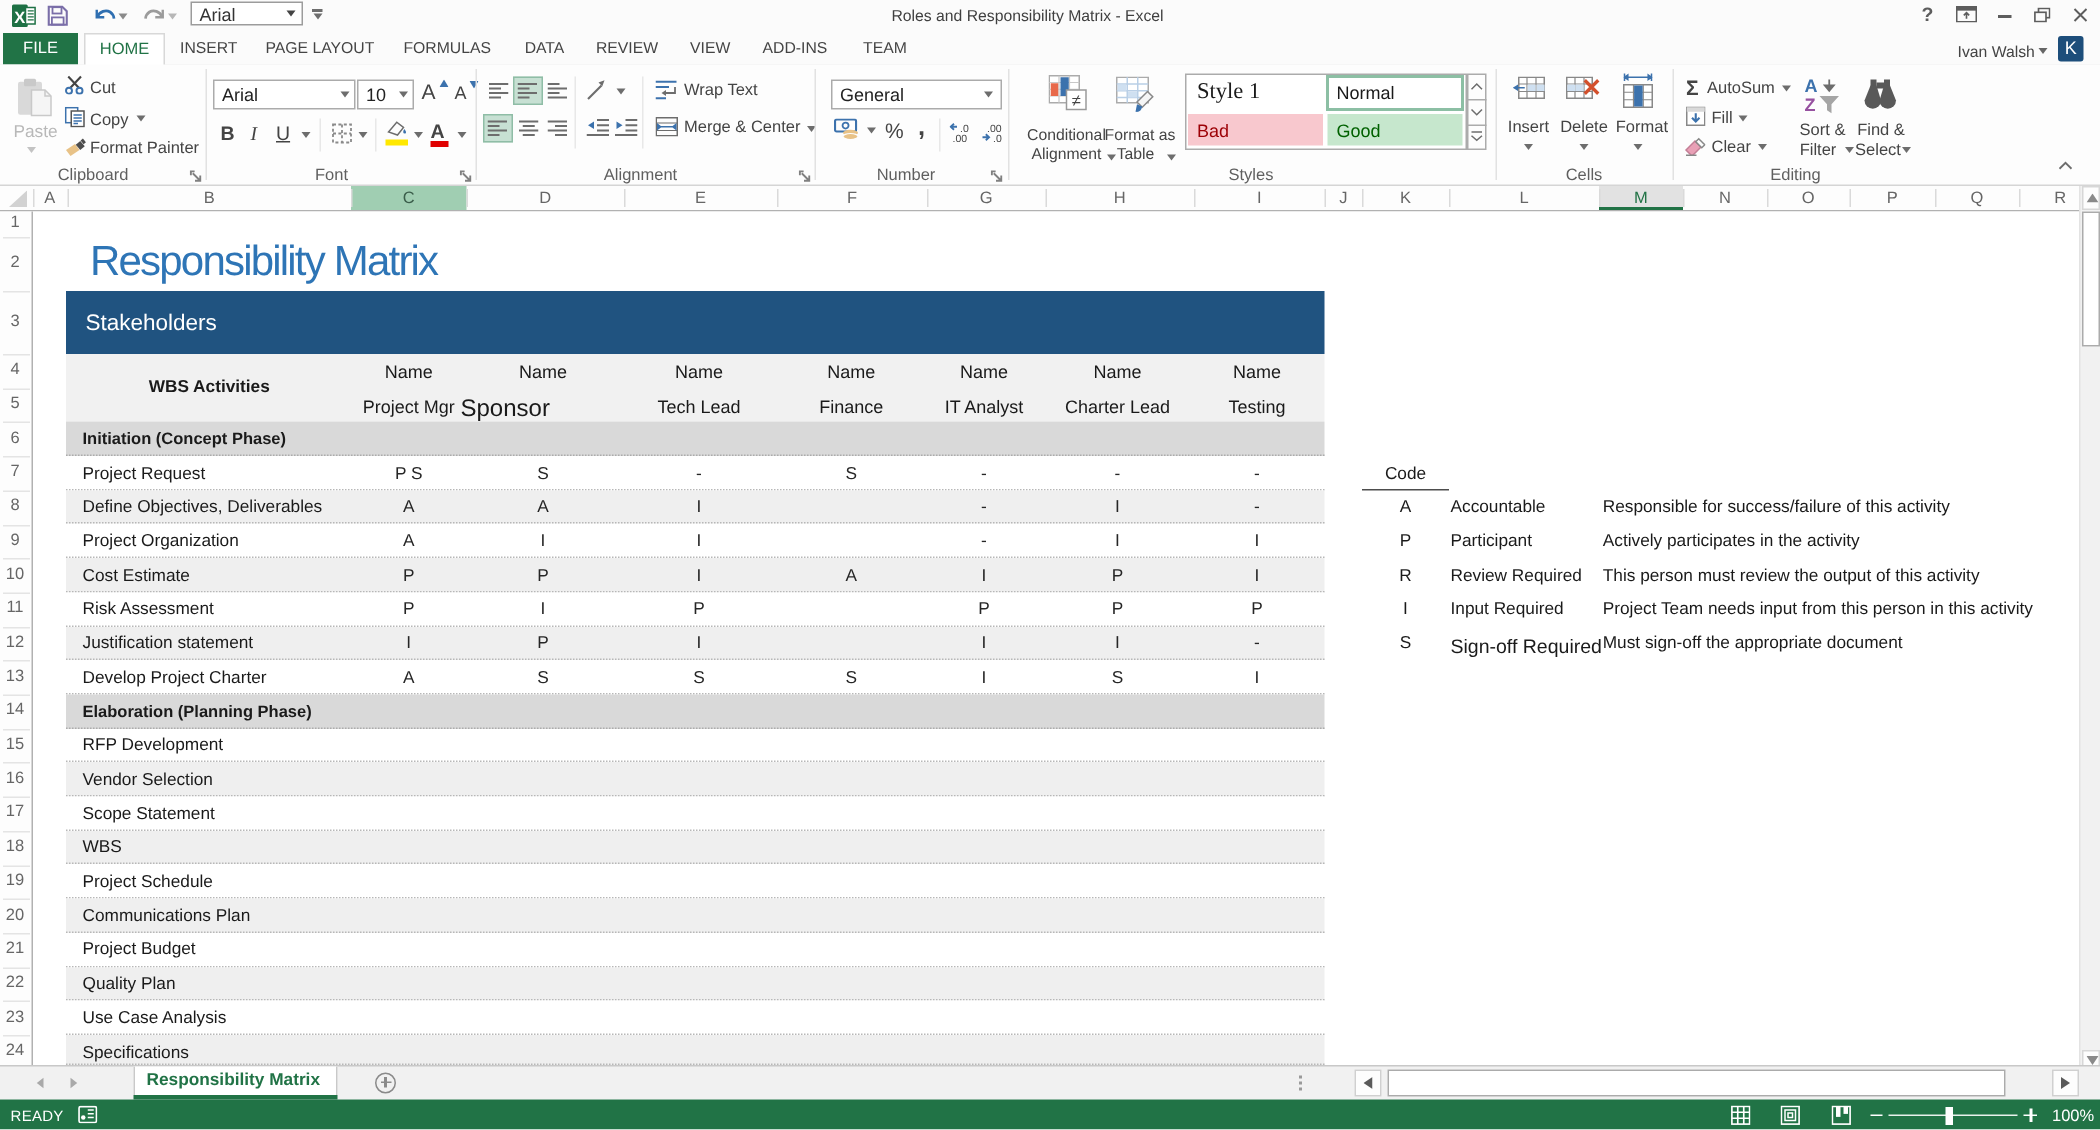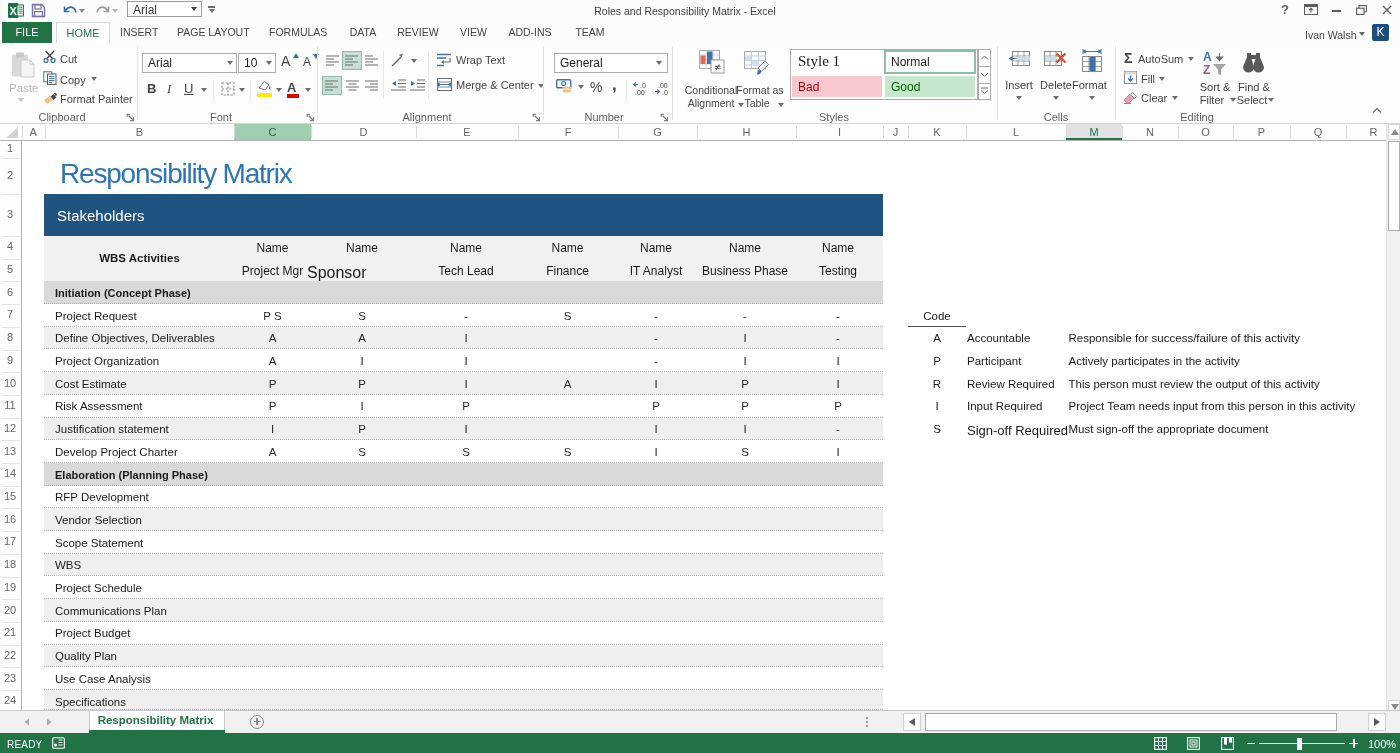--- a/index.html
+++ b/index.html
@@ -309,21 +309,21 @@
       <path d="M12.5 2.5 L21.5 11.5 M21.5 2.5 L12.5 11.5" stroke="#d3502c" stroke-width="2.2"></path>
     </svg>
     <div class="txt rlbl" style="left:1038px;top:36px;width:36px;text-align:center;">Delete</div>
     <div class="darr" style="left:1053px;top:53px;"></div>
     <svg class="ab" style="left:1080px;top:5px" width="24" height="26" viewBox="0 0 24 26">
       <path d="M3 3.5 h18 M3 3.5 l2.2 -1.6 v3.2z M21 3.5 l-2.2 -1.6 v3.2z M3 1 v5 M21 1 v5" stroke="#3c72ad" fill="#3c72ad" stroke-width="1"></path>
       <rect x="2.5" y="8.5" width="19" height="15" fill="#fff" stroke="#888"></rect>
       <path d="M2.5 13.5 h19 M2.5 18.5 h19 M9 8.5 v15 M15.5 8.5 v15" stroke="#888" stroke-width="0.8"></path>
       <rect x="9.4" y="9" width="5.7" height="14" fill="#3c72ad"></rect>
     </svg>
-    <div class="txt rlbl" style="left:1072px;top:36px;width:40px;text-align:left;">Format</div>
+    <div class="txt rlbl" style="left:1072px;top:36px;width:40px;text-align:right;">Format</div>
     <div class="darr" style="left:1089px;top:53px;"></div>
     <div class="glabel" style="left:1026px;width:60px;">Cells</div>
     <div class="gsep" style="left:1115px;"></div>
     <div class="txt" style="left:1124px;top:7px;font-size:14px;font-weight:bold;color:#444;">Σ</div>
     <div class="txt rlbl" style="left:1138px;top:10px;">AutoSum</div>
     <div class="darr" style="left:1188px;top:14px;"></div>
     <svg class="ab" style="left:1124px;top:28px" width="13" height="13" viewBox="0 0 13 13">
       <rect x="0.5" y="0.5" width="12" height="12" fill="#fff" stroke="#888"></rect>
       <rect x="0.5" y="0.5" width="12" height="3" fill="#d9d9d9"></rect>
       <path d="M6.5 4.5 v5 M4 7.5 l2.5 2.5 2.5 -2.5" fill="none" stroke="#3c72ad" stroke-width="1.4"></path>
@@ -463,21 +463,21 @@
     <div class="txt" style="left:416px;top:240.5px;width:100px;text-align:center;font-size:12px;color:#1a1a1a;">Name</div>
     <div class="txt" style="left:517.5px;top:240.5px;width:100px;text-align:center;font-size:12px;color:#1a1a1a;">Name</div>
     <div class="txt" style="left:606px;top:240.5px;width:100px;text-align:center;font-size:12px;color:#1a1a1a;">Name</div>
     <div class="txt" style="left:695px;top:240.5px;width:100px;text-align:center;font-size:12px;color:#1a1a1a;">Name</div>
     <div class="txt" style="left:788px;top:240.5px;width:100px;text-align:center;font-size:12px;color:#1a1a1a;">Name</div>
     <div class="txt" style="left:217.5px;top:263.5px;width:110px;text-align:center;font-size:12px;color:#1a1a1a;">Project Mgr</div>
     <div class="txt" style="left:307px;top:263.5px;width:110px;text-align:left;font-size:16px;color:#1a1a1a;">Sponsor</div>
     <div class="txt" style="left:411px;top:263.5px;width:110px;text-align:center;font-size:12px;color:#1a1a1a;">Tech Lead</div>
     <div class="txt" style="left:512.5px;top:263.5px;width:110px;text-align:center;font-size:12px;color:#1a1a1a;">Finance</div>
     <div class="txt" style="left:601px;top:263.5px;width:110px;text-align:center;font-size:12px;color:#1a1a1a;">IT Analyst</div>
-    <div class="txt" style="left:690px;top:263.5px;width:110px;text-align:center;font-size:12px;color:#1a1a1a;">Business Phase</div>
+    <div class="txt" style="left:690px;top:263.5px;width:110px;text-align:center;font-size:12px;color:#1a1a1a;">Charter Lead</div>
     <div class="txt" style="left:783px;top:263.5px;width:110px;text-align:center;font-size:12px;color:#1a1a1a;">Testing</div>
     <div class="ab" style="left:44px;top:281.4px;width:839px;height:22.7px;background:#d9d9d9;border-bottom:1px dotted #ababab;box-sizing:border-box;"></div>
     <div class="txt" style="left:55px;top:287.4px;font-size:11px;font-weight:bold;color:#1a1a1a;">Initiation (Concept Phase)</div>
     <div class="ab" style="left:44px;top:304.09999999999997px;width:839px;height:22.7px;background:#ffffff;border-bottom:1px dotted #b7b7b7;box-sizing:border-box;"></div>
     <div class="txt" style="left:55px;top:309.6px;font-size:11.5px;color:#1a1a1a;">Project Request</div>
     <div class="txt" style="left:232.5px;top:309.6px;width:80px;text-align:center;font-size:11.5px;color:#262626;">P S</div>
     <div class="txt" style="left:322px;top:309.6px;width:80px;text-align:center;font-size:11.5px;color:#262626;">S</div>
     <div class="txt" style="left:426px;top:309.6px;width:80px;text-align:center;font-size:11.5px;color:#262626;">-</div>
     <div class="txt" style="left:527.5px;top:309.6px;width:80px;text-align:center;font-size:11.5px;color:#262626;">S</div>
     <div class="txt" style="left:616px;top:309.6px;width:80px;text-align:center;font-size:11.5px;color:#262626;">-</div>

